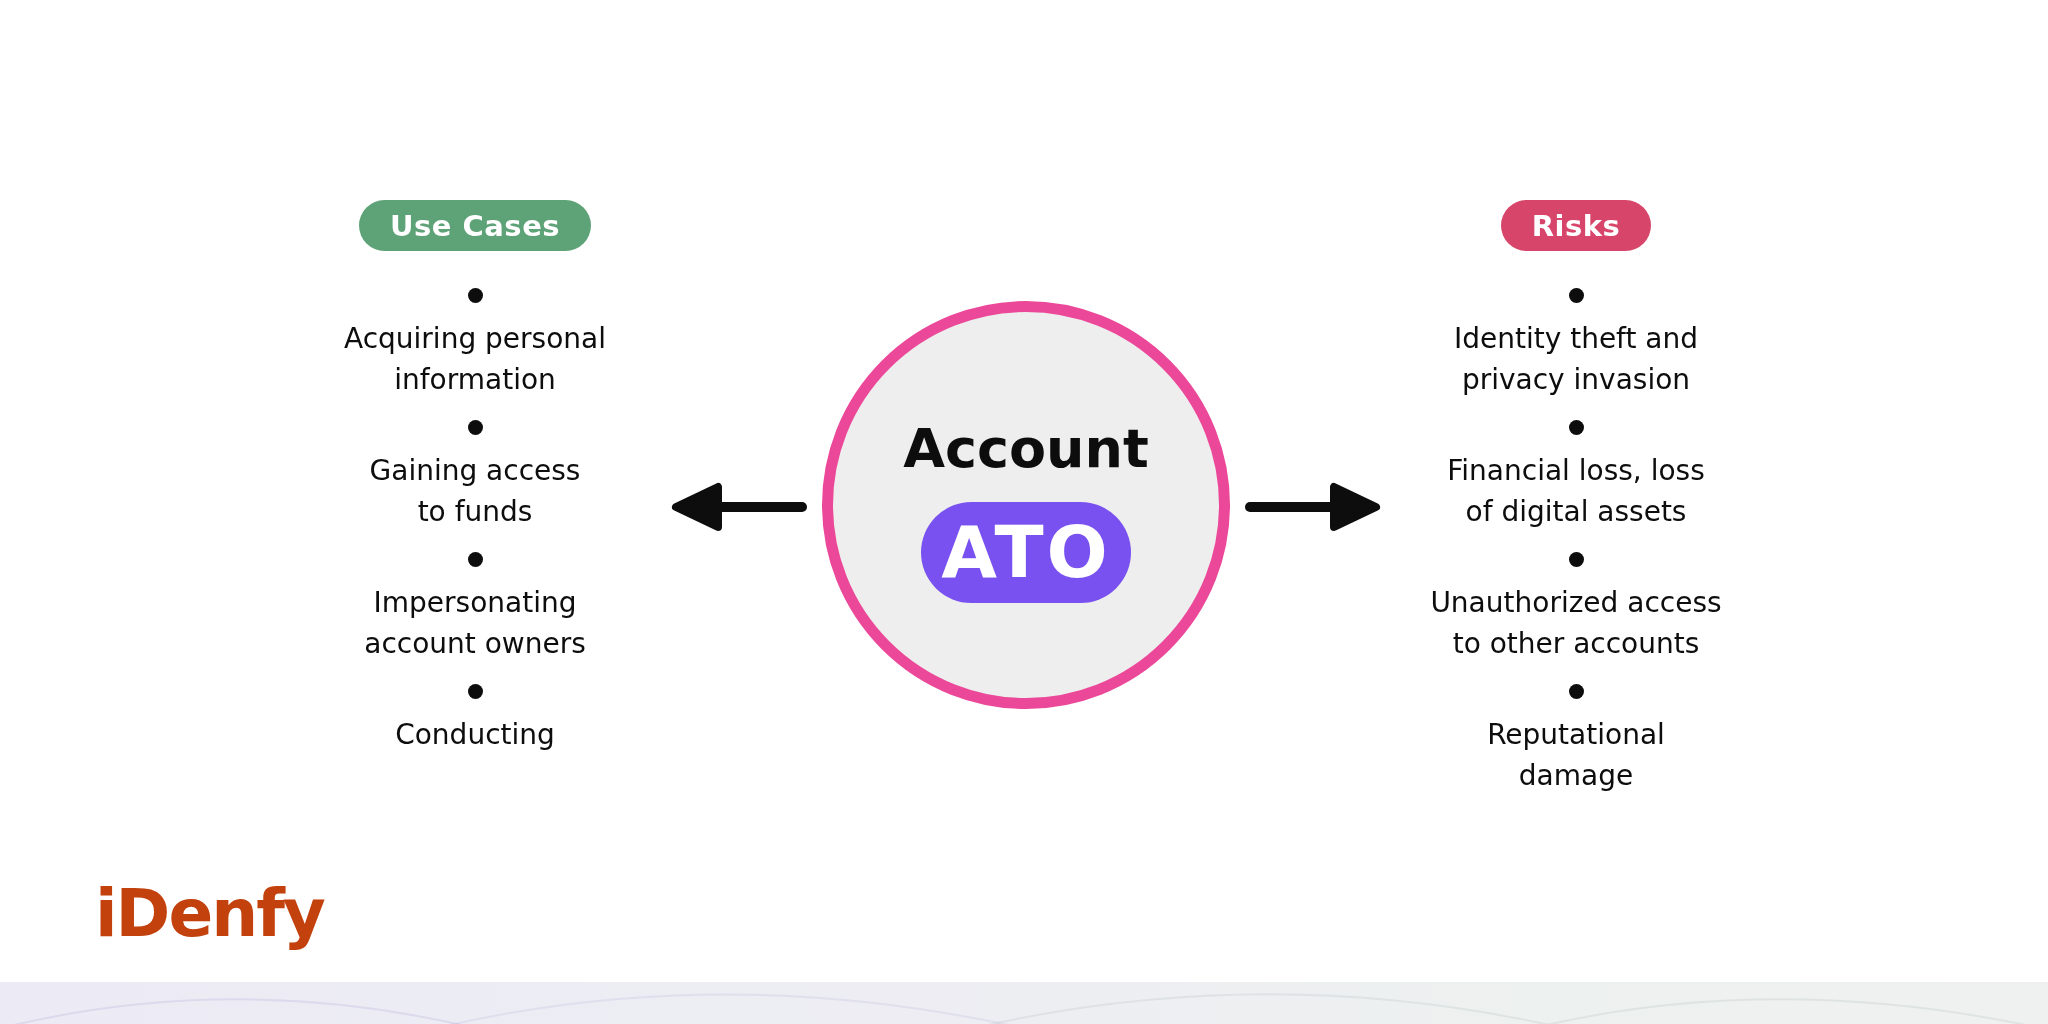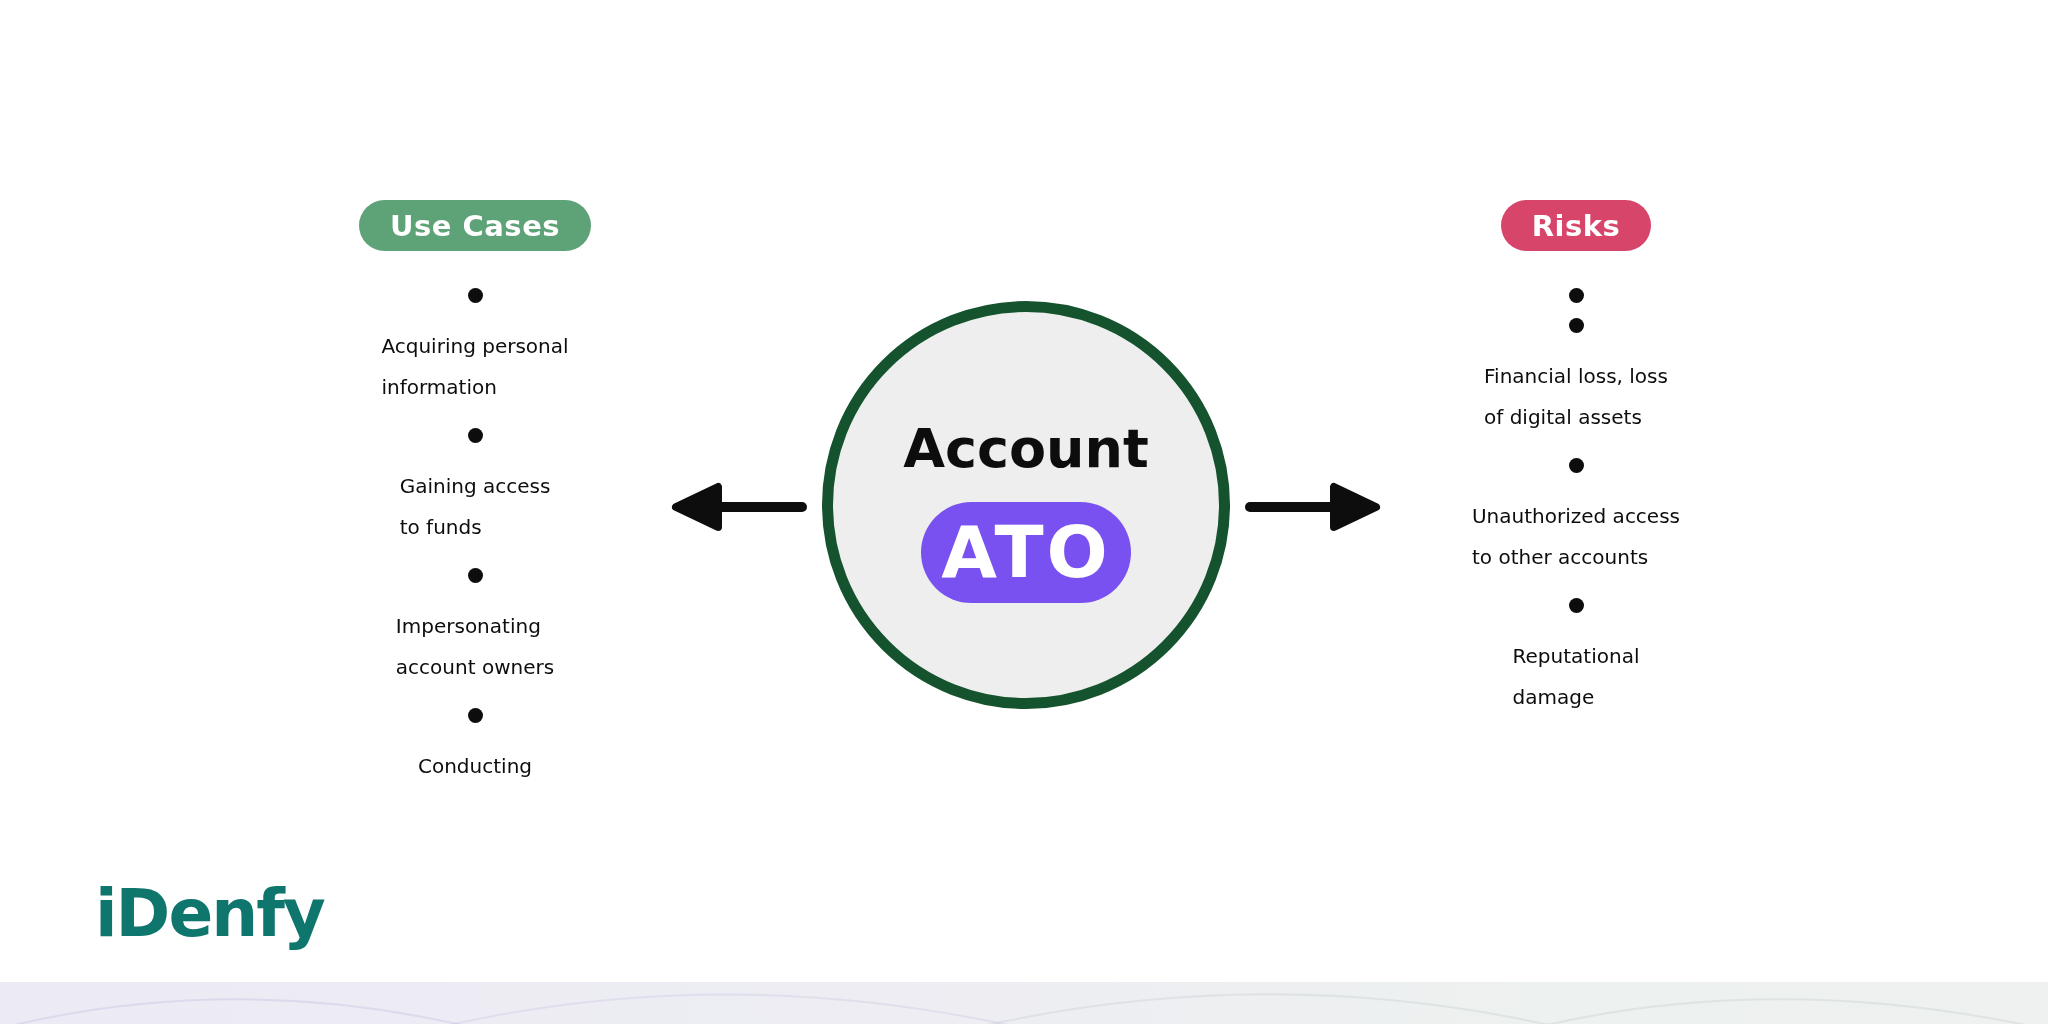--- a/index.html
+++ b/index.html
@@ -46,36 +46,36 @@
 
   .bullet {
     width: 15px;
     height: 15px;
     border-radius: 50%;
     background: #0d0d0d;
     margin-bottom: 15px;
     flex: 0 0 auto;
   }
   .item-text {
-    font-size: 20px;
+    font-size: 28px;
     line-height: 41px;
-    text-align: left;
-    margin: 8px 0 20px 0;
+    text-align: center;
+    margin: 0 0 20px 0;
     white-space: nowrap;
   }
 
   
   .ato-circle {
     position: absolute;
     left: 822px;
     top: 301px;
     width: 408px;
     height: 408px;
     box-sizing: border-box;
-    border: 11px solid #14532d;
+    border: 11px solid #ec4899;
     border-radius: 50%;
     background: #edeeed;
     display: flex;
     flex-direction: column;
     align-items: center;
     justify-content: center;
   }
   .ato-title {
     font-size: 54px;
     font-weight: bold;
@@ -104,21 +104,21 @@
   .arrow-svg.right { left: 1240px; top: 477px; }
 
   
   .logo {
     position: absolute;
     left: 95px;
     top: 875px;
     font-size: 66px;
     font-weight: bold;
     letter-spacing: -2px;
-    color: #0f766e;
+    color: #c2410c;
   }
   .footer-band {
     position: absolute;
     left: 0;
     bottom: 0;
     width: 2048px;
     height: 42px;
     background: linear-gradient(90deg, #ecebf5 0%, #ededf3 45%, #edf1ef 75%, #eef1ef 100%);
     overflow: hidden;
   }
@@ -163,20 +163,21 @@
   <line x1="10" y1="30" x2="98" y2="30" stroke="#0d0d0d" stroke-width="10" stroke-linecap="round"></line>
   <path d="M136 30 L94 10 L94 50 Z" fill="#0d0d0d" stroke="#0d0d0d" stroke-width="8" stroke-linejoin="round"></path>
 </svg>
 
 <div class="column right">
   <div class="badge pink">
     <span>Risks</span>
   </div>
 
   <div class="bullet"></div>
+  <p class="item-text"><span>Identity theft and</span><br><span>privacy invasion</span></p>
 
   <div class="bullet"></div>
   <p class="item-text"><span>Financial loss, loss</span><br><span>of digital assets</span></p>
 
   <div class="bullet"></div>
   <p class="item-text"><span>Unauthorized access</span><br><span>to other accounts</span></p>
 
   <div class="bullet"></div>
   <p class="item-text"><span>Reputational</span><br><span>damage</span></p>
 </div>

